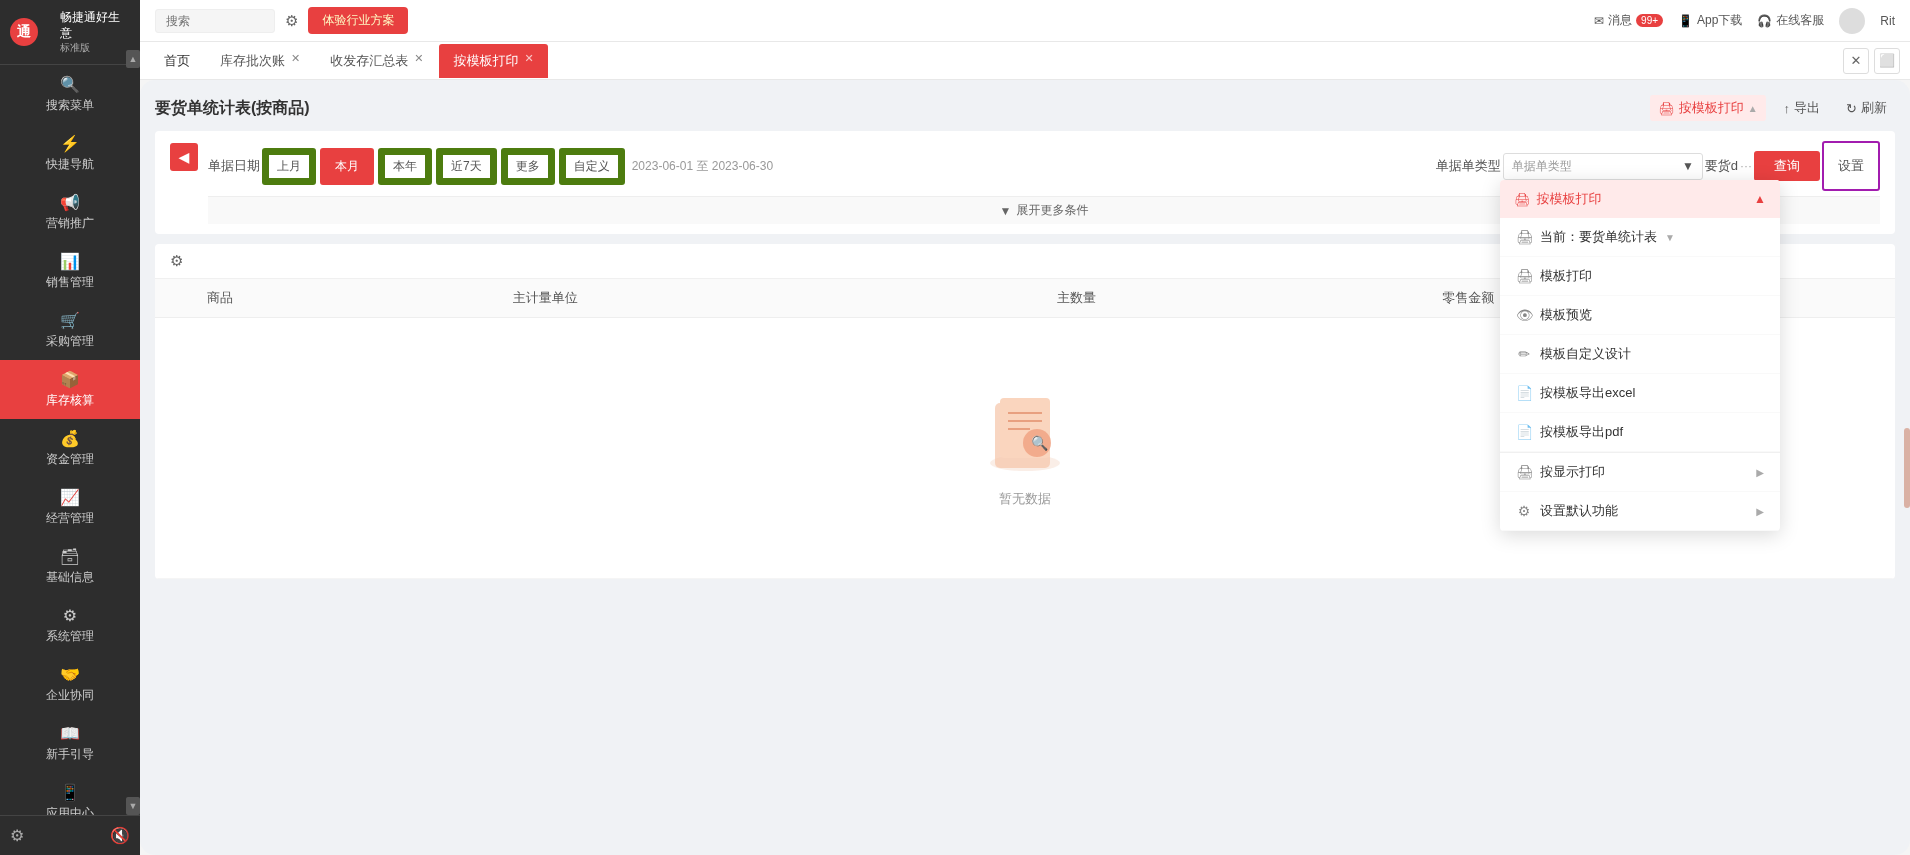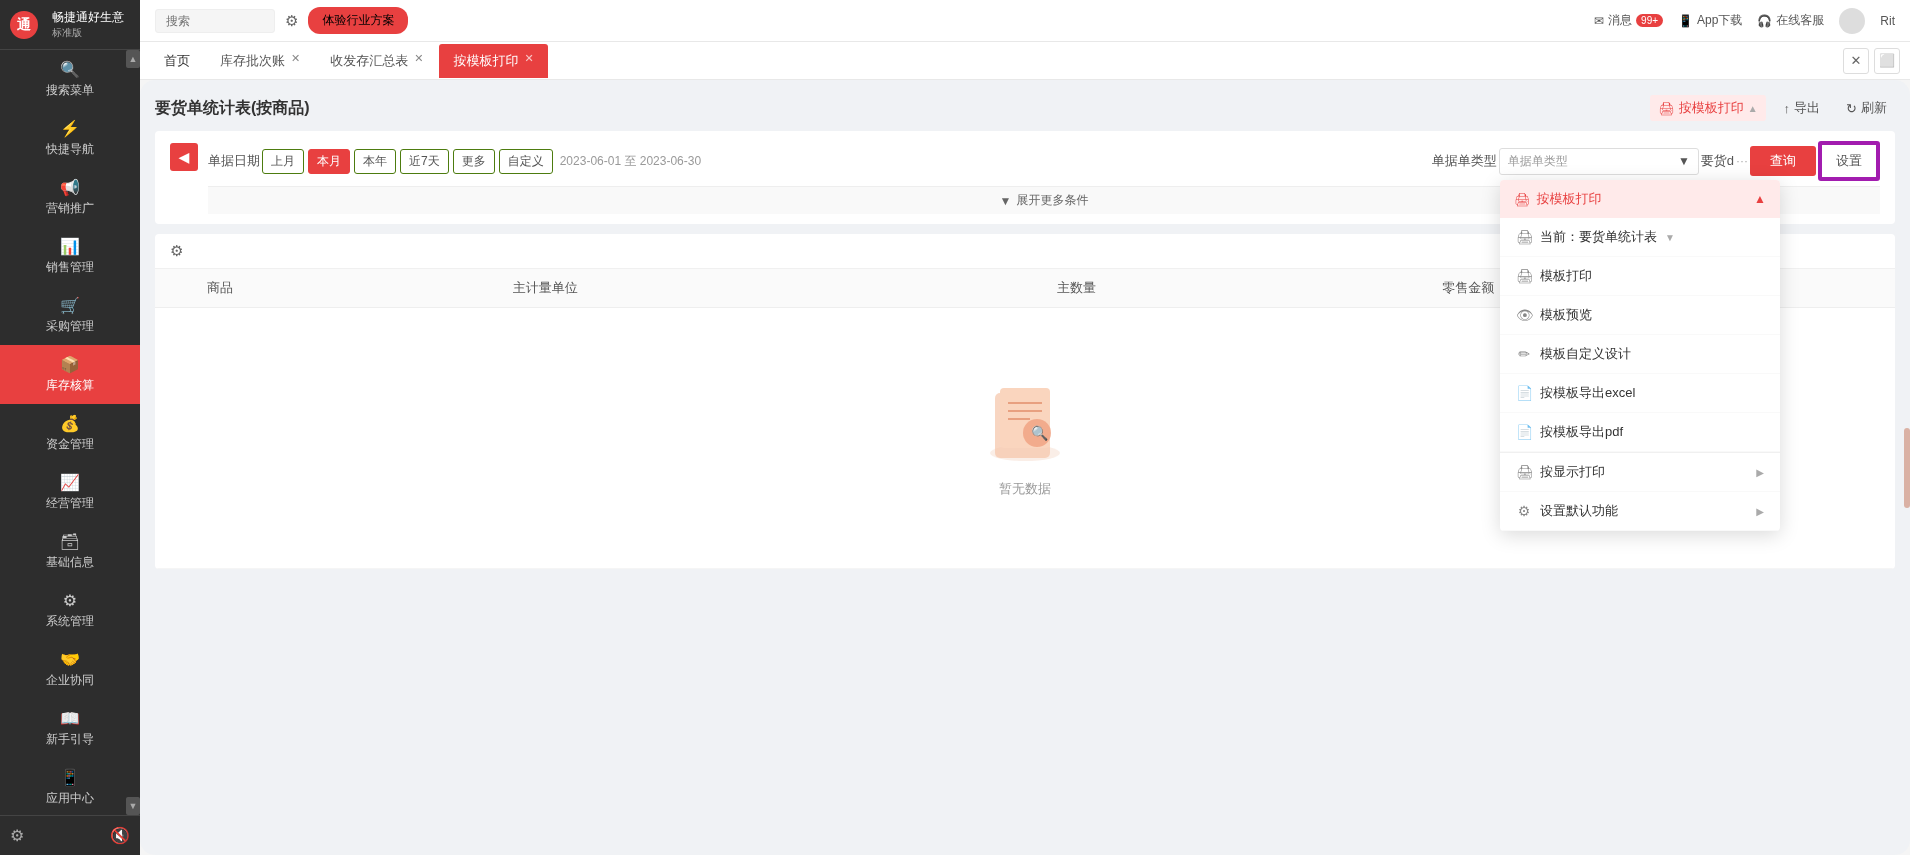--- a/index.html
+++ b/index.html
@@ -23,21 +23,21 @@
       min-height: 50px;
     }
     .logo-icon {
       width: 28px; height: 28px;
       background: #e84040;
       border-radius: 50%;
       display: flex; align-items: center; justify-content: center;
       color: white; font-size: 14px; font-weight: bold;
       flex-shrink: 0;
     }
-    .logo-text { color: white; font-size: 12px; margin-left: 14px; line-height: 1.3; }
+    .logo-text { color: white; font-size: 12px; margin-left: 22px; line-height: 1.3; }
     .logo-text .sub { color: #aaa; font-size: 10px; }
 
     .sidebar-nav { flex: 1; overflow-y: auto; }
     .sidebar-nav::-webkit-scrollbar { width: 0; }
     .nav-item {
       display: flex;
       flex-direction: column;
       align-items: center;
       padding: 10px 5px;
       color: #ccc;
@@ -86,23 +86,23 @@
       color: #999;
       width: 120px;
     }
     .gear-btn {
       color: #666;
       cursor: pointer;
       font-size: 15px;
     }
     .trial-btn {
       background: #e84040;
-      color: #000000;
+      color: #fef9c3;
       border: none;
-      border-radius: 12px;
+      border-radius: 4px;
       padding: 5px 14px;
       font-size: 12px;
       cursor: pointer;
     }
     .top-bar-right { display: flex; align-items: center; gap: 15px; }
     .top-bar-right .icon-item {
       display: flex; align-items: center; gap: 4px;
       color: #555; font-size: 12px; cursor: pointer;
     }
     .badge {
@@ -192,21 +192,21 @@
     .filter-row {
       display: flex;
       align-items: center;
       gap: 2px;
       flex-wrap: wrap;
     }
     .filter-label { color: #555; font-size: 13px; white-space: nowrap; }
     .date-btns { display: flex; align-items: center; gap: 4px; }
     .date-btn {
       padding: 3px 8px;
-      border: 1px solid #4d7c0f;
+      border: 7px solid #4d7c0f;
       border-radius: 3px;
       font-size: 12px;
       cursor: pointer;
       color: #555;
       background: white;
     }
     .date-btn.active { background: #e84040; color: white; border-color: #e84040; }
     .date-range { color: #999; font-size: 12px; margin-left: 5px; }
     .type-select {
       display: flex; align-items: center; gap: 4px;
@@ -343,23 +343,23 @@
       color: white;
       border: none;
       border-radius: 3px;
       padding: 6px 20px;
       font-size: 13px;
       cursor: pointer;
     }
     .setting-btn {
       background: white;
       color: #555;
-      border: 4px solid #a21caf;
+      border: 2px solid #a21caf;
       border-radius: 3px;
-      padding: 7px 14px;
+      padding: 14px 14px;
       font-size: 13px;
       cursor: pointer;
     }
 
     .arrow-icon { color: #aaa; font-size: 10px; }
   </style>
 </head>
 <body>
 
 <div class="sidebar">

